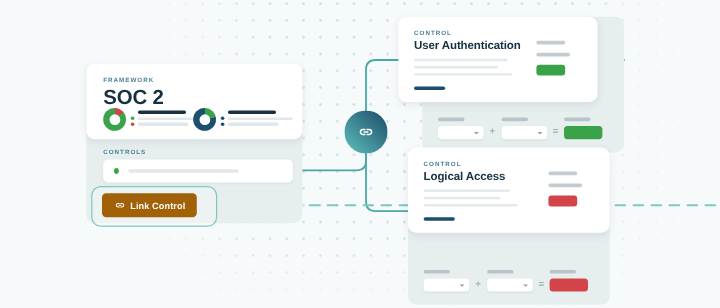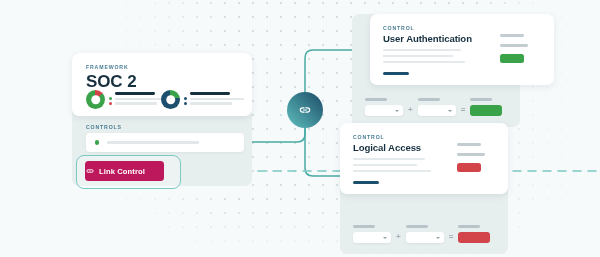--- a/index.html
+++ b/index.html
@@ -104,33 +104,33 @@
   #link-halo {
     position: absolute; left: 76px; top: 155px;
     width: 103px; height: 32px;
     border: 1.6px solid #7cc9c4;
     border-radius: 8px;
     background: rgba(255,255,255,0.25);
   }
   #link-button {
     position: absolute; left: 85px; top: 161px;
     width: 79px; height: 20px;
-    background: #be185d;
+    background: #a16207;
     border-radius: 3.5px;
-    display: flex; align-items: center; justify-content: flex-start;
+    display: flex; align-items: center; justify-content: center;
     gap: 4px;
     cursor: pointer;
   }
   #link-button .lbl {
     color: #ffffff; font-size: 7.6px; font-weight: bold; letter-spacing: 0.1px;
   }
 
   
   #ctl1-panel { left: 352px; top: 14px; width: 168px; height: 113px; }
-  #ctl1-card  { left: 370px; top: 14px; width: 184px; height: 71px; }
+  #ctl1-card  { left: 332px; top: 14px; width: 166px; height: 71px; }
   #ctl2-panel { left: 340px; top: 141px; width: 168px; height: 113px; }
   #ctl2-card  { left: 340px; top: 123px; width: 168px; height: 71px; text-decoration: underline; }
 
   .c-eyebrow { position: absolute; left: 13px; top: 11px; }
   .c-title   { position: absolute; left: 13px; top: 19px; font-size: 9.6px; letter-spacing: -0.1px; }
 
   .c-lines { position: absolute; left: 13px; top: 35px; }
   .c-line { height: 2.4px; border-radius: 1.3px; background: #e4e9ec; margin-bottom: 3.6px; }
   .c-underline { position: absolute; left: 13px; top: 58px; width: 26px; height: 2.9px; border-radius: 1.5px; background: #1c4f6e; }
 

